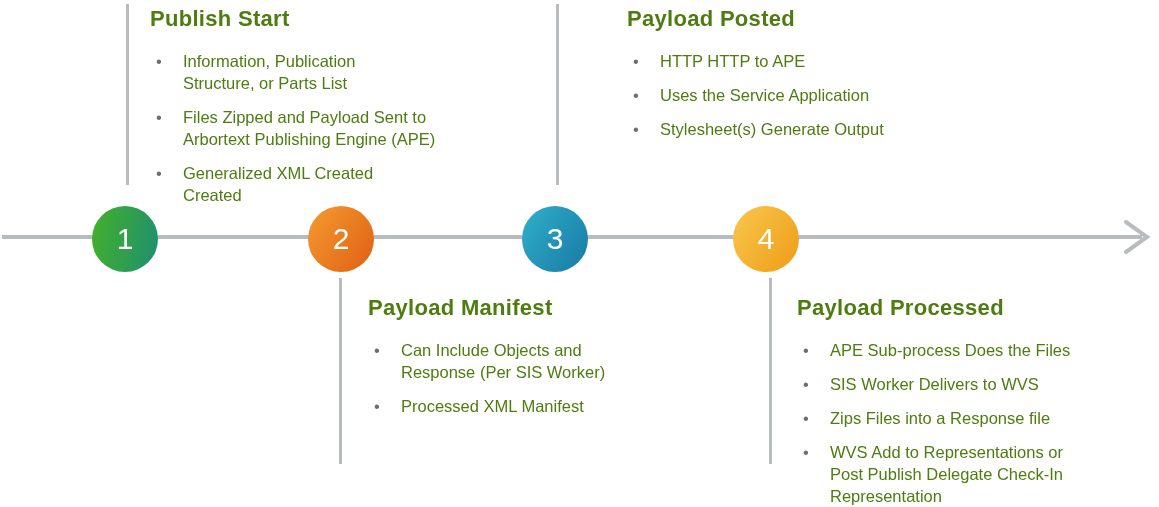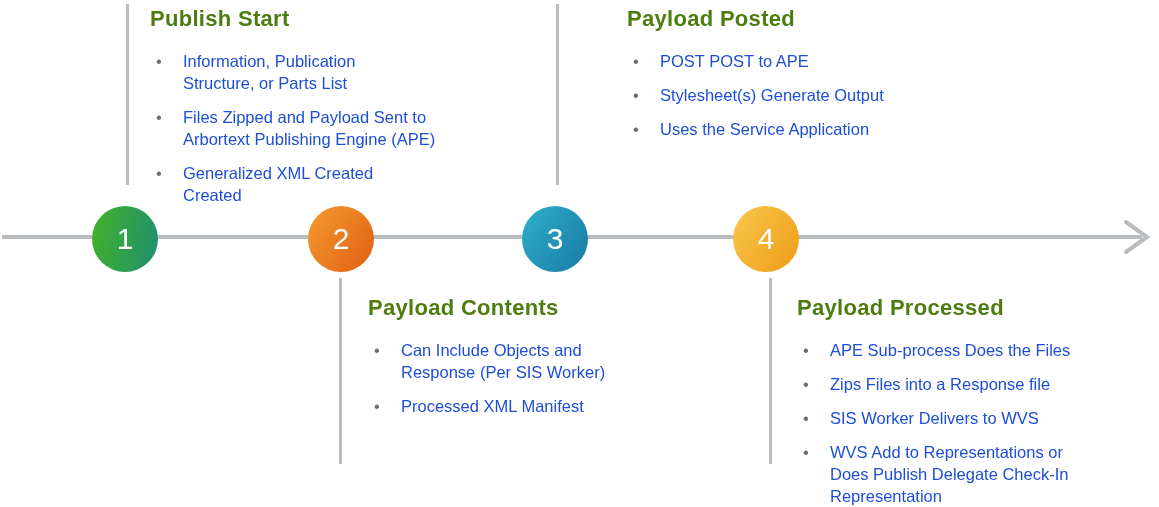--- a/index.html
+++ b/index.html
@@ -69,21 +69,21 @@
     letter-spacing: 0.3px;
     margin: 0 0 18px 0;
   }
   .section ul { list-style: none; }
   .section li {
     position: relative;
     padding-left: 33px;
     margin-bottom: 12px;
     font-size: 16.5px;
     line-height: 22px;
-    color: #1d4ed8;
+    color: #4d7c0f;
     white-space: pre-line;
   }
   .section li::before {
     content: "\2022";
     position: absolute;
     left: 6px;
     top: 0;
     color: #686f6c;
   }
 
@@ -126,42 +126,42 @@
       <li>Information, Publication
 Structure, or Parts List</li>
       <li>Files Zipped and Payload Sent to
 Arbortext Publishing Engine (APE)</li>
       <li>Generalized XML Created
 Created</li>
     </ul>
   </section>
 
   <section class="section s2">
-    <h2>Payload Contents</h2>
+    <h2>Payload Manifest</h2>
     <ul>
       <li>Can Include Objects and
 Response (Per SIS Worker)</li>
       <li>Processed XML Manifest</li>
     </ul>
   </section>
 
   <section class="section s3">
     <h2>Payload Posted</h2>
     <ul>
-      <li>POST POST to APE</li>
+      <li>HTTP HTTP to APE</li>
+      <li>Uses the Service Application</li>
       <li>Stylesheet(s) Generate Output</li>
-      <li>Uses the Service Application</li>
     </ul>
   </section>
 
   <section class="section s4">
     <h2>Payload Processed</h2>
     <ul>
       <li>APE Sub-process Does the Files</li>
+      <li>SIS Worker Delivers to WVS</li>
       <li>Zips Files into a Response file</li>
-      <li>SIS Worker Delivers to WVS</li>
       <li>WVS Add to Representations or
-Does Publish Delegate Check-In
+Post Publish Delegate Check-In
 Representation</li>
     </ul>
   </section>
 
 </div>
 
 </body></html>

